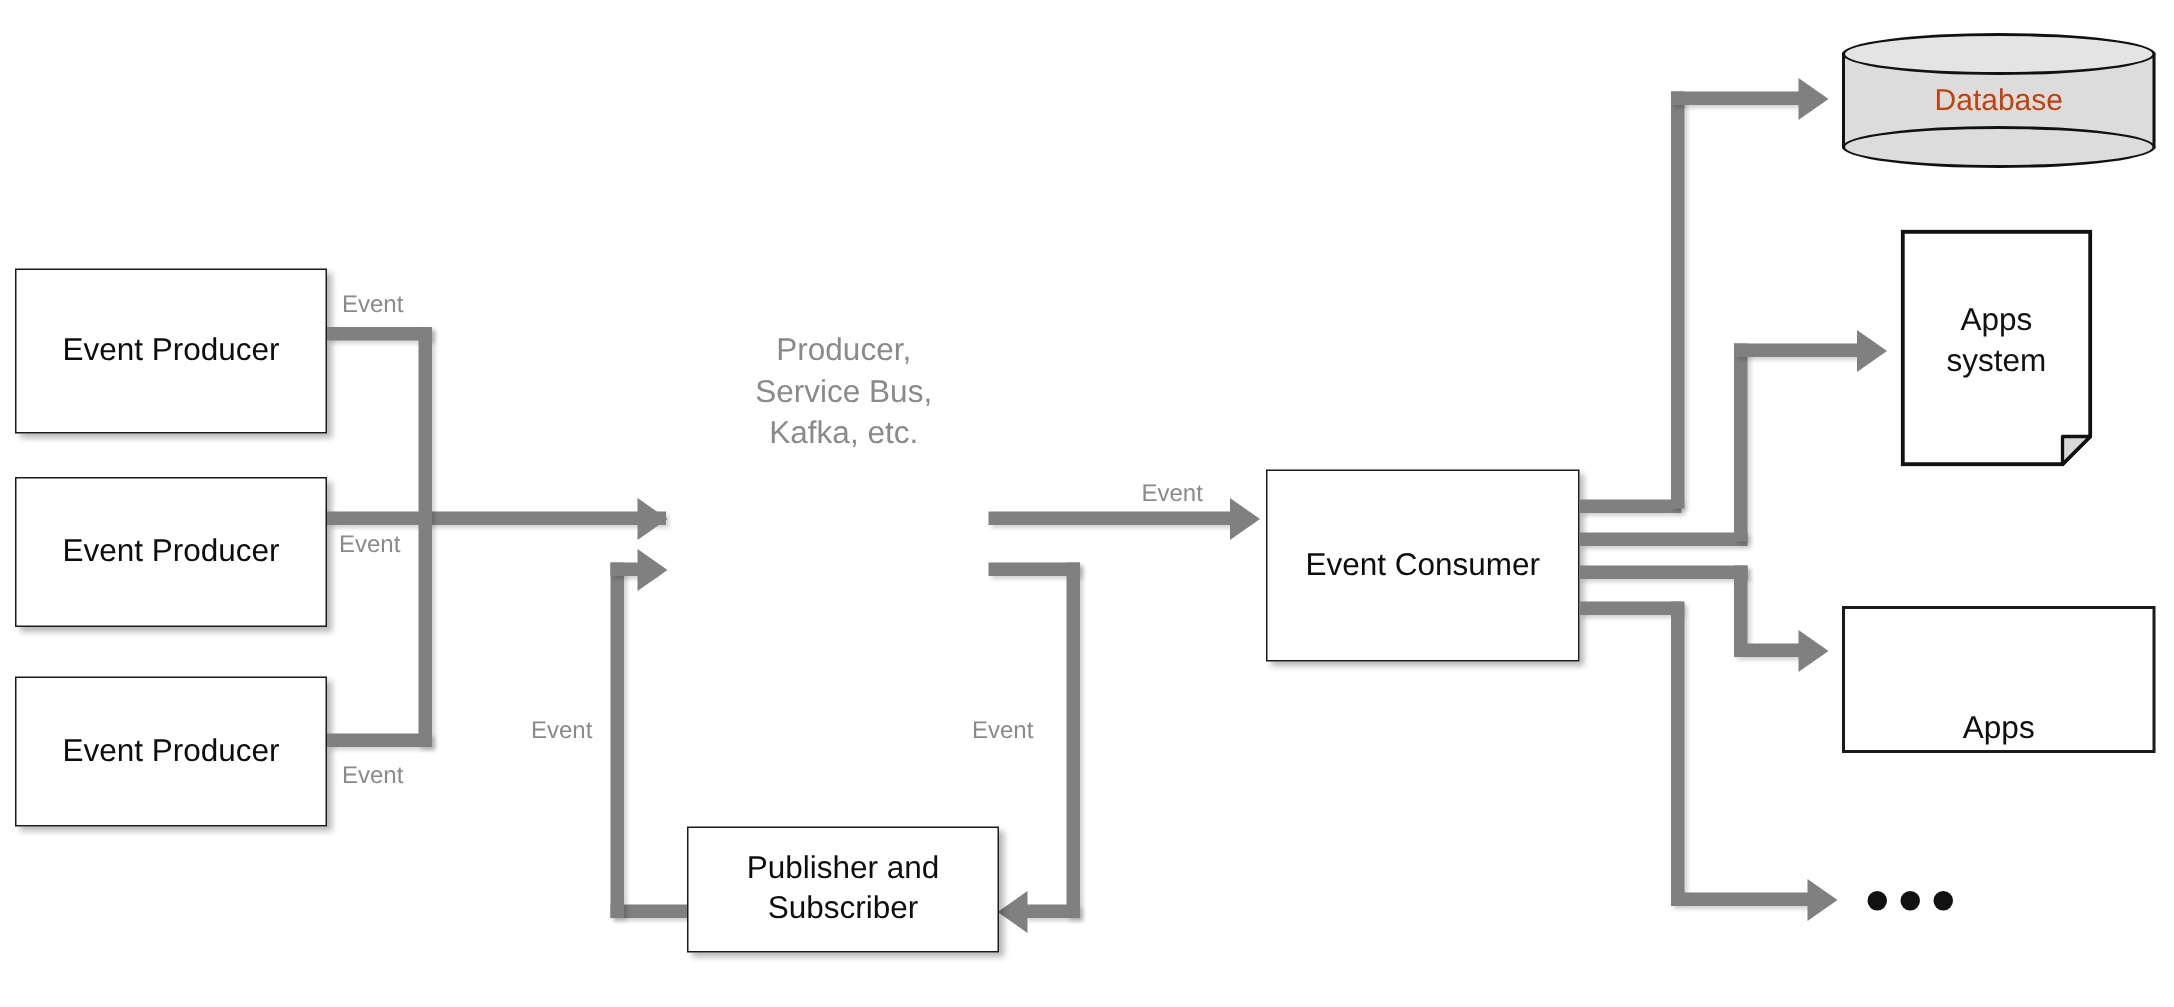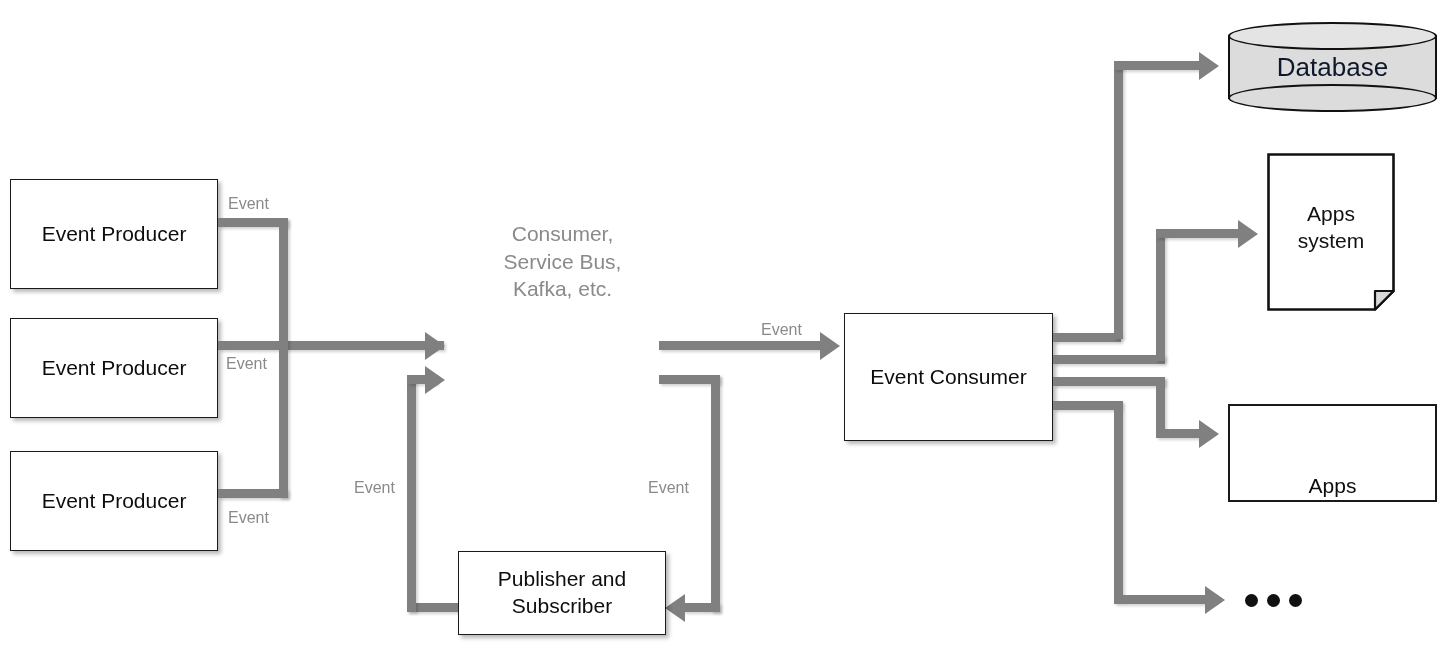--- a/index.html
+++ b/index.html
@@ -93,21 +93,21 @@
     background:#e4e4e4;border:2px solid #111;border-radius:50%/50%;
     box-sizing:border-box;
   }
   .cyl-v .bot{
     position:absolute;left:0;right:0;bottom:0;height:28px;
     background:#dcdcdc;border:2px solid #111;border-radius:50%/50%;
     box-sizing:border-box;
   }
   .cyl-v .label{
     position:absolute;inset:0;display:flex;align-items:center;justify-content:center;
-    color:#0f172a;font-size:26px;z-index:3;
+    color:#c2410c;font-size:20px;z-index:3;
   }
 
   
   .doc{position:absolute;}
   .doc svg{position:absolute;inset:0;}
   .doc .label{
     position:absolute;inset:0;display:flex;align-items:center;justify-content:center;
     text-align:center;color:#111;font-size:21px;line-height:1.3;white-space:pre-line;
   }
 
@@ -135,21 +135,21 @@
   <div class="evlabel" style="left:228px;top:195px;">Event</div>
   <div class="evlabel" style="left:226px;top:355px;">Event</div>
   <div class="evlabel" style="left:228px;top:509px;">Event</div>
 
   <div class="ln h soft" style="left:218px;top:218px;width:70px;"></div>
   <div class="ln h soft" style="left:218px;top:341px;width:226px;"></div>
   <div class="ln h soft" style="left:218px;top:489px;width:70px;"></div>
   <div class="ln v soft" style="left:279px;top:218px;height:280px;"></div>
   <div class="arrow" style="left:425px;top:332px;"></div>
 
-  <div class="broker-caption" style="left:440px;top:220px;width:245px;">Consumer,
+  <div class="broker-caption" style="left:440px;top:220px;width:245px;">Producer,
 Service Bus,
 Kafka, etc.</div>
 
 
   <div class="evlabel" style="left:761px;top:321px;">Event</div>
   <div class="ln h soft" style="left:659px;top:341px;width:164px;"></div>
   <div class="arrow" style="left:820px;top:332px;"></div>
 
   <div class="box" style="left:844px;top:313px;width:209px;height:128px;">
     <span>Event Consumer</span>

